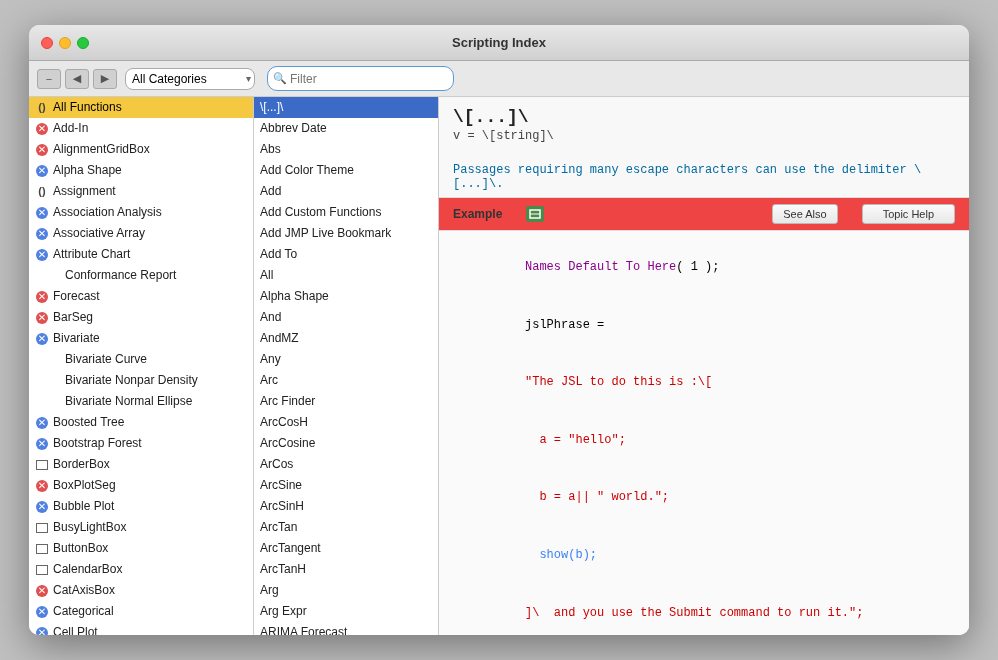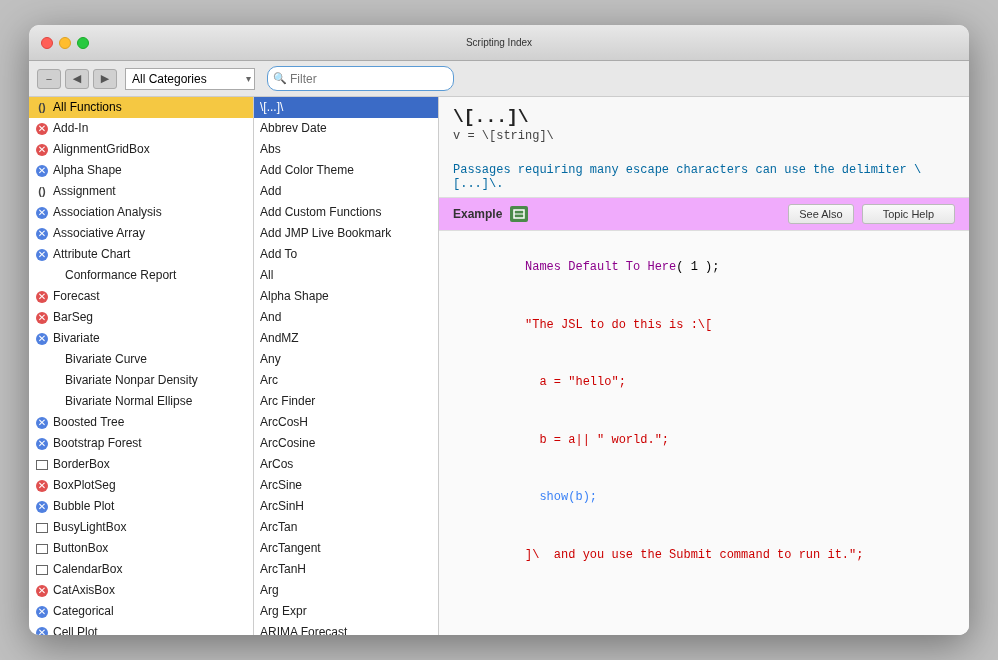--- a/index.html
+++ b/index.html
@@ -42,22 +42,22 @@
     }
     .traffic-light {
       width: 12px;
       height: 12px;
       border-radius: 50%;
     }
     .tl-close { background: #ff5f57; border: 1px solid #e0443e; }
     .tl-min { background: #ffbd2e; border: 1px solid #dea123; }
     .tl-max { background: #28c940; border: 1px solid #1aab29; }
     .title-text {
-      font-size: 10px;
-      font-weight: 400;
+      font-size: 13px;
+      font-weight: 700;
       color: #333;
     }
     .toolbar {
       background: #e8e8e8;
       border-bottom: 1px solid #ccc;
       height: 36px;
       display: flex;
       align-items: center;
       padding: 0 8px;
       gap: 4px;
@@ -72,21 +72,21 @@
       cursor: pointer;
       display: flex;
       align-items: center;
       justify-content: center;
       font-size: 11px;
       color: #555;
     }
     .category-select {
       height: 22px;
       border: 1px solid #aaa;
-      border-radius: 0;
+      border-radius: 8px;
       background: white;
       padding: 0 20px 0 6px;
       font-size: 12px;
       margin-left: 4px;
       appearance: none;
       -webkit-appearance: none;
       cursor: pointer;
       position: relative;
       min-width: 130px;
     }
@@ -219,23 +219,23 @@
     .right-desc {
       font-size: 12px;
       color: #0369a1;
       margin-top: 20px;
       font-family: 'Courier New', monospace;
     }
     .right-toolbar {
       display: flex;
       align-items: center;
       padding: 6px 14px;
-      gap: 8px;
+      gap: 24px;
       border-bottom: 1px solid #ddd;
-      background: #f0abfc;
+      background: #ef4444;
     }
     .example-label {
       font-size: 12px;
       font-weight: bold;
       color: #333;
     }
     .example-icon {
       width: 18px;
       height: 16px;
       background: #4a8a4a;
@@ -621,20 +621,23 @@
             </svg>
         </div>
         <button class="see-also-btn">See Also</button>
         <button class="topic-help-btn">Topic Help</button>
       </div>
       <div class="code-area">
         <div class="code-line">
           <span style="color:#8b008b">Names Default To Here</span><span style="color:#000">( 1 );</span>
         </div>
         <div class="code-line">
+          <span style="color:#000">jslPhrase =</span>
+        </div>
+        <div class="code-line">
           <span style="color:#cc0000">"The JSL to do this is :\[</span>
         </div>
         <div class="code-line">
           <span style="color:#cc0000">  a = "hello";</span>
         </div>
         <div class="code-line">
           <span style="color:#cc0000">  b = a|| " world.";</span>
         </div>
         <div class="code-line">
           <span style="color:#3b82f6">  show(b);</span>

